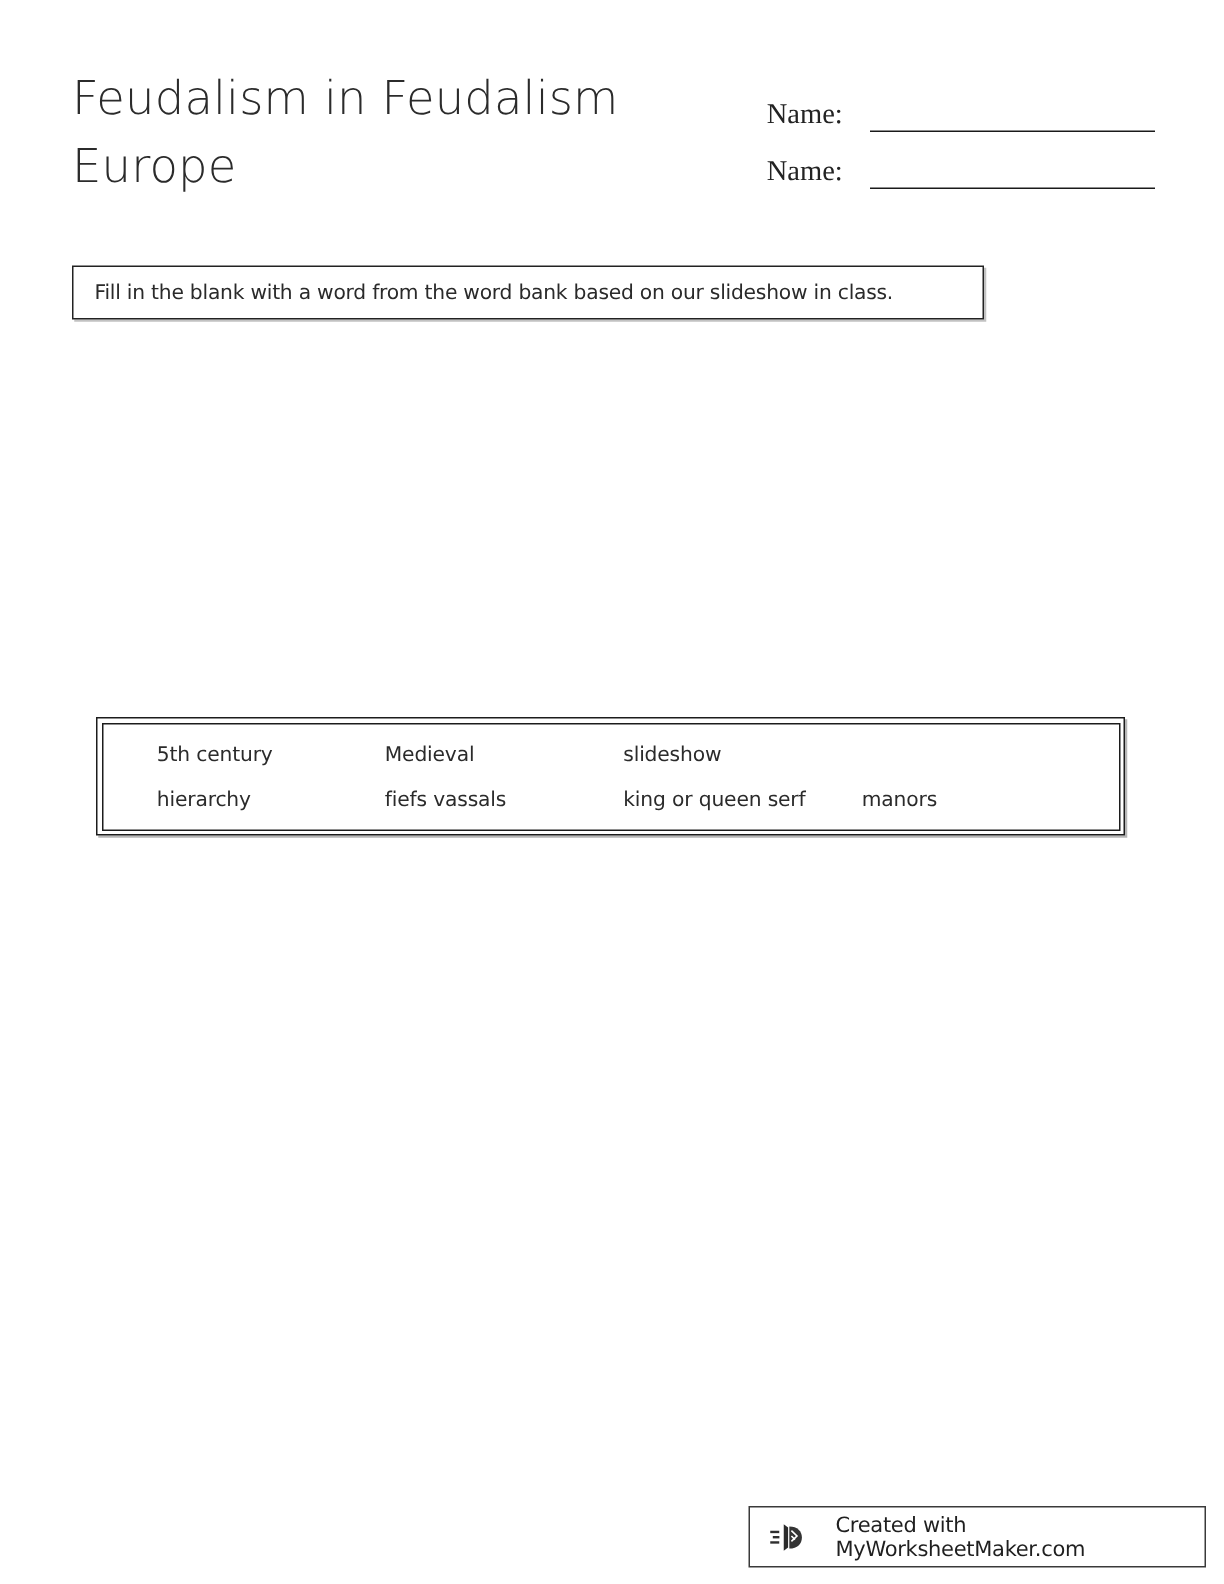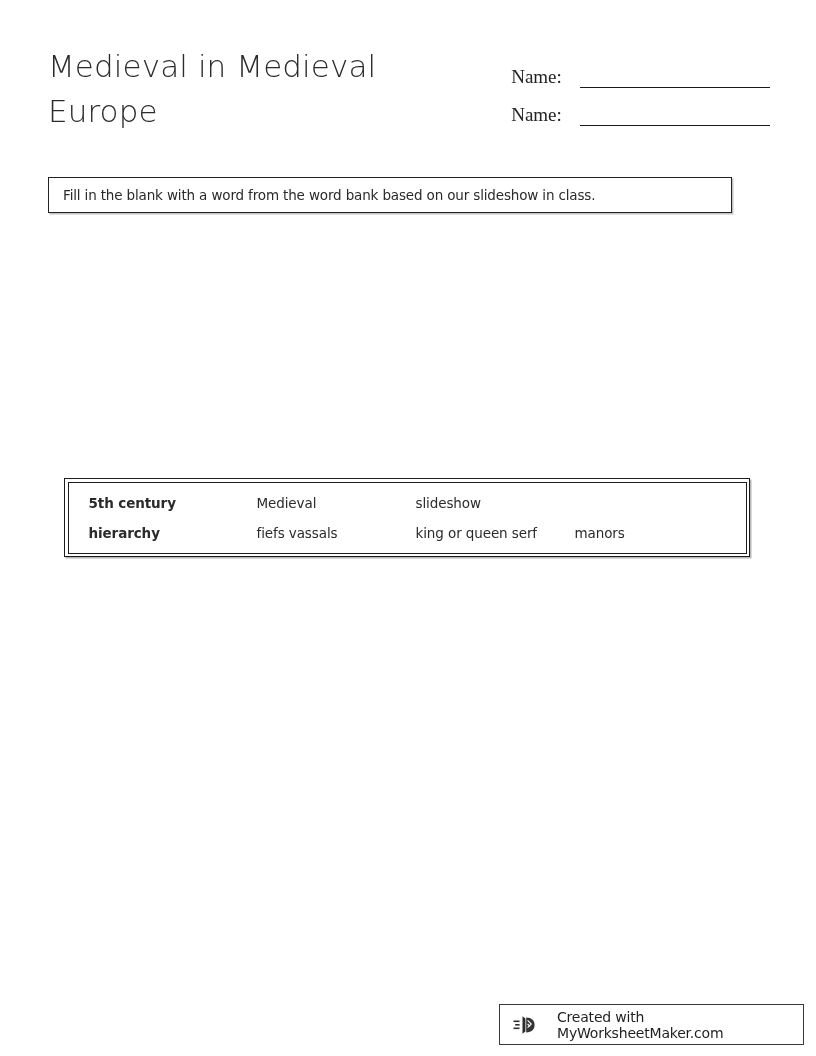--- a/index.html
+++ b/index.html
@@ -53,21 +53,21 @@
     flex: 1;
     border-bottom: 1.6px solid #1a1a1a;
     height: 22px;
   }
 
   
   #instruction-box {
     position: absolute;
     left: 48px;
     top: 177px;
-    width: 684px;
+    width: 608px;
     height: 36px;
     box-sizing: border-box;
     border: 1.3px solid #222222;
     background: #ffffff;
     box-shadow: 1.5px 1.5px 0 rgba(120,120,120,0.45);
     display: flex;
     align-items: center;
   }
   #instruction-text {
     padding-left: 14px;
@@ -101,21 +101,21 @@
   .wb-cell {
     font-family: "DejaVu Sans", sans-serif;
     font-size: 13.5px;
     font-weight: 400;
     color: #2b2b2b;
     line-height: 19px;
     letter-spacing: -0.1px;
     box-sizing: border-box;
     padding-right: 10px;
   }
-  .wb-cell.c0 { width: 188px; padding-left: 20px; font-weight: bold; }
+  .wb-cell.c0 { width: 188px; padding-left: 36px; }
   .wb-cell.c1 { width: 159px; }
   .wb-cell.c2 { width: 159px; }
   .wb-cell.c3 { width: 155px; }
   .wb-row-2 .wb-cell { padding-top: 11px; }
 
   
   #footer-badge {
     position: absolute;
     left: 499px;
     top: 1004px;
@@ -140,21 +140,21 @@
     font-family: "DejaVu Sans", sans-serif;
     font-size: 14px;
     font-weight: 400;
     color: #1f1f1f;
     letter-spacing: -0.2px;
   }
 </style>
 </head>
 <body>
 
-<div id="worksheet-title">Medieval in Medieval Europe</div>
+<div id="worksheet-title">Feudalism in Feudalism Europe</div>
 
 <div id="name-date-block">
   <div class="nd-row">
     <span class="nd-label">Name:</span>
     <span class="nd-line"></span>
   </div>
   <div class="nd-row">
     <span class="nd-label">Name:</span>
     <span class="nd-line"></span>
   </div>

